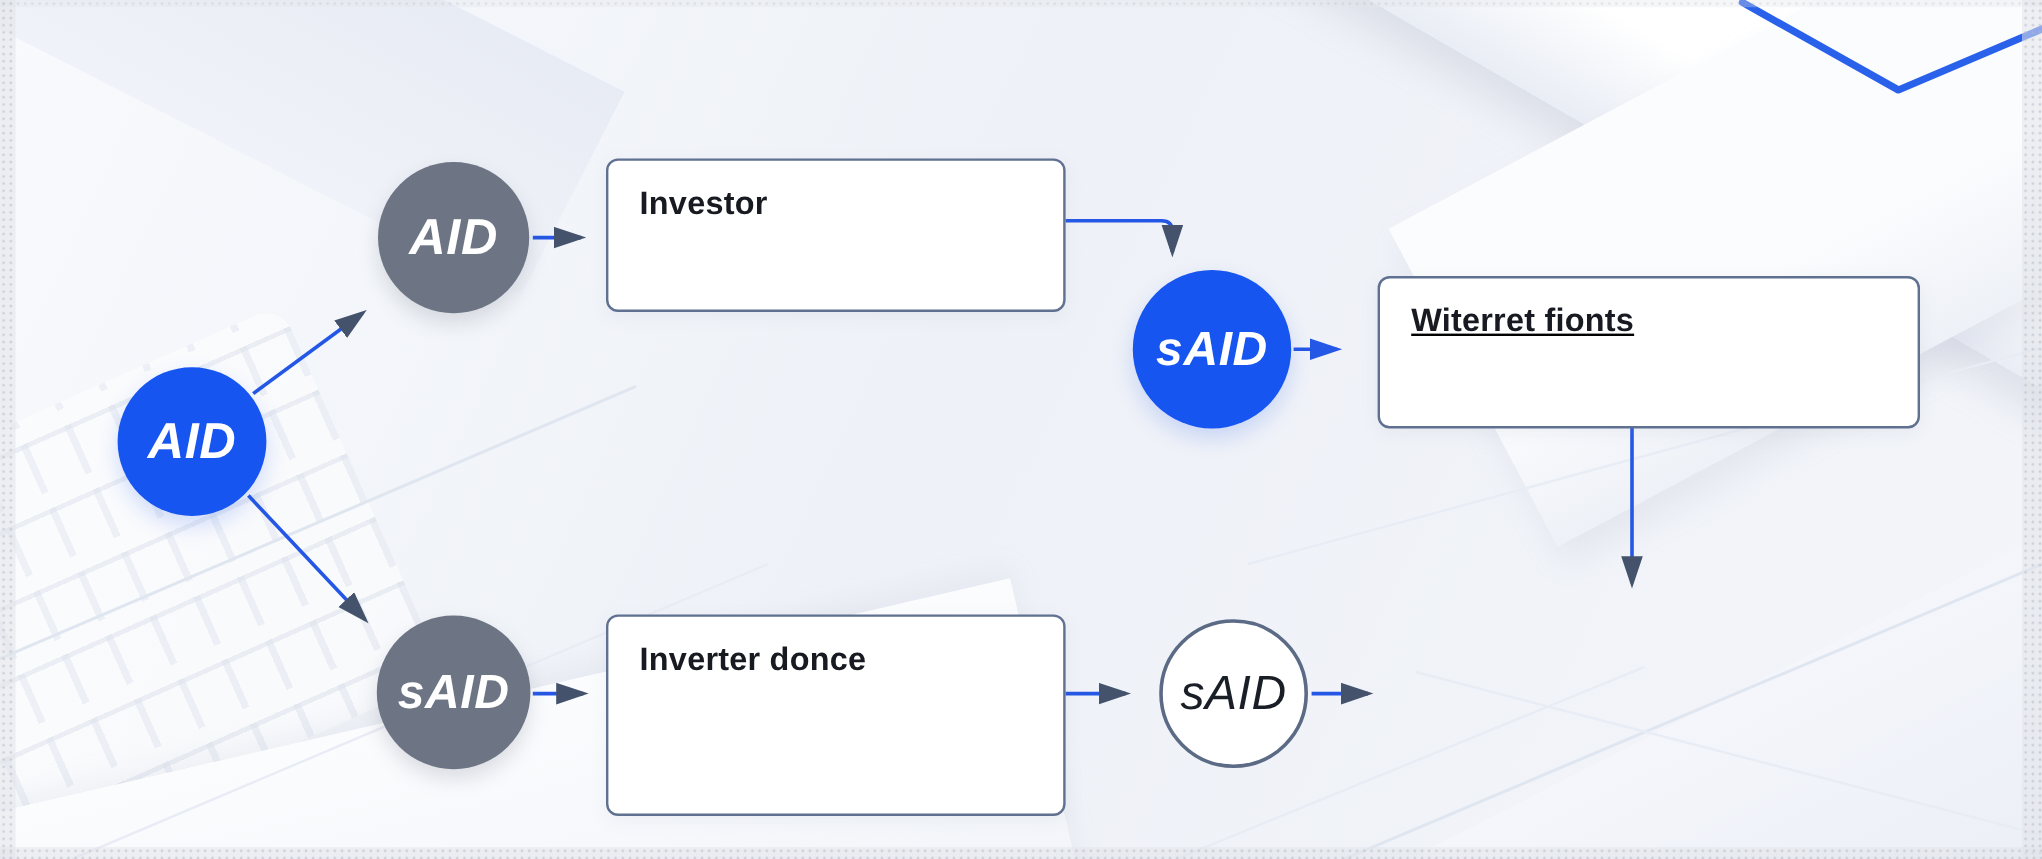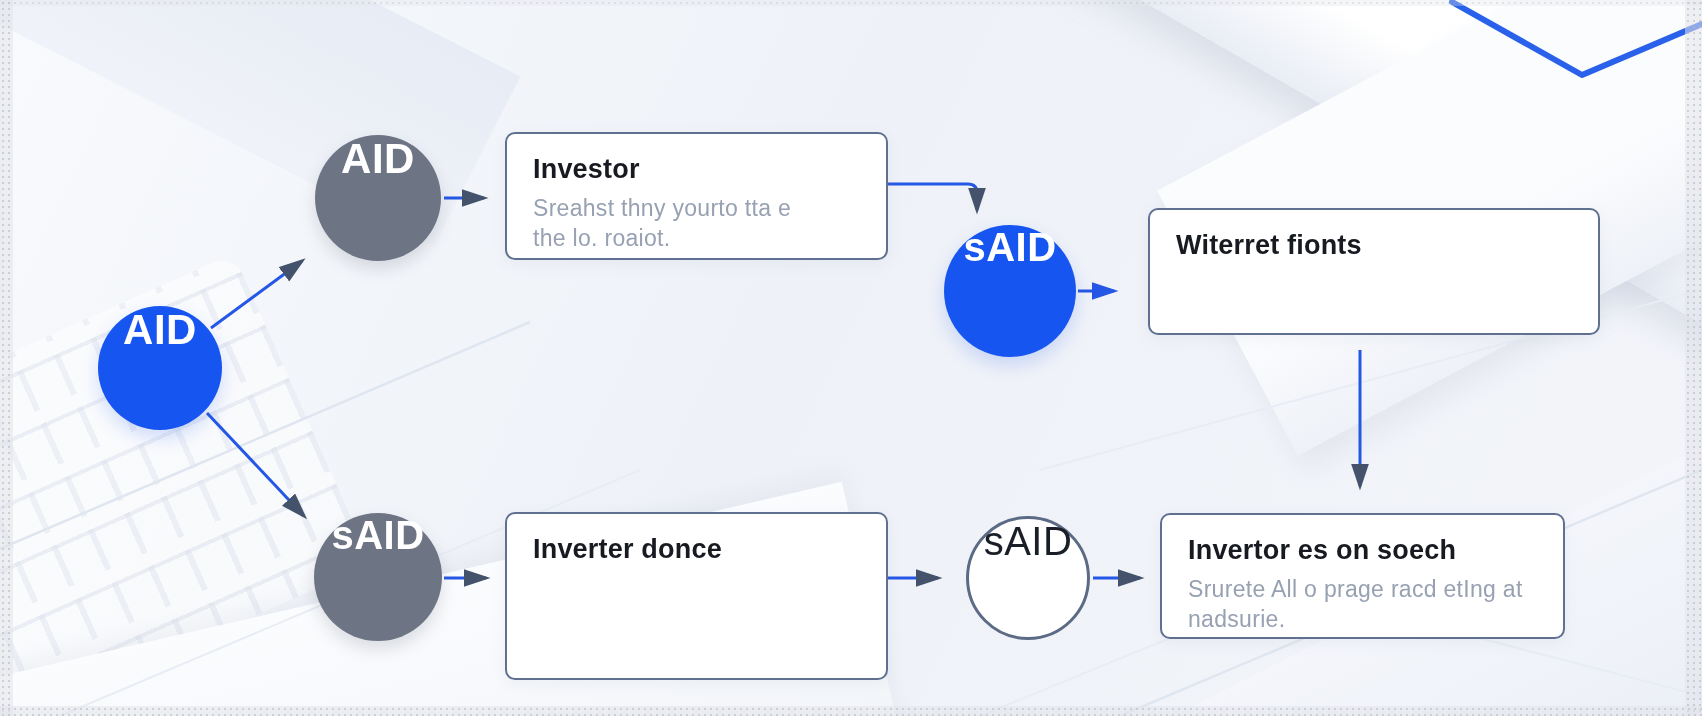--- a/index.html
+++ b/index.html
@@ -81,22 +81,22 @@
   .edge-t { left:0; top:0; width:1702px; height:6px; opacity:.6; }
 
   
   .arrows { position:absolute; inset:0; width:1702px; height:716px; z-index:4; }
   .arrows path.ln { stroke:var(--line-blue); stroke-width:3; fill:none; }
   .mk-dark-path { fill:var(--arrow-dark); }
   .mk-blue-path { fill:var(--line-blue); }
 
   
   .node { position:absolute; z-index:5; border-radius:50%;
-          display:flex; justify-content:center;
-          letter-spacing:.5px; }
+          display:flex; align-items:center; justify-content:center;
+          letter-spacing:.5px;font-style:italic; }
   .node.blue { background:var(--node-blue); color:#ffffff; font-weight:bold;
                box-shadow:0 8px 18px rgba(22,85,240,.18); }
   .node.gray { background:var(--node-gray); color:#ffffff; font-weight:bold;
                box-shadow:0 8px 16px rgba(109,117,133,.22); }
   .node.outline { background:#ffffff; border:3px solid var(--node-outline-border);
                color:#1a1e26; font-weight:normal; }
   .n-aid-main  { left:98px;  top:306px; width:124px; height:124px; font-size:42px; }
   .n-aid-top   { left:315px; top:135px; width:126px; height:126px; font-size:42px; }
   .n-said-bottom{ left:314px; top:513px; width:128px; height:128px; font-size:40px; }
   .n-said-right{ left:944px; top:225px; width:132px; height:132px; font-size:40px; }
@@ -104,21 +104,21 @@
 
   
   .box { position:absolute; z-index:5; background:var(--box-bg);
          border:2px solid var(--box-border); border-radius:10px;
          padding:20px 26px; box-shadow:0 4px 14px rgba(150,160,180,.10); }
   .box-title { font-size:27px; font-weight:bold; color:var(--title-text);
                margin-bottom:9px; letter-spacing:.2px; }
   .box-body  { font-size:23px; color:var(--body-text); line-height:1.3;
                white-space:pre-line; letter-spacing:.3px; }
   .b-investor { left:505px;  top:132px; width:383px; height:128px; }
-  .b-witerret { left:1148px; top:208px; width:452px; height:127px; }
+  .b-witerret { left:1148px; top:230px; width:452px; height:127px;text-decoration:underline; }
   .b-inverter { left:505px;  top:512px; width:383px; height:168px; }
   .b-invertor { left:1160px; top:513px; width:405px; height:126px; }
 </style>
 </head>
 <body>
 
 <div class="canvas">
 
   <div class="bg">
     <div class="band-tl"></div>
@@ -169,33 +169,26 @@
   </div>
   <div class="node blue n-said-right">
     <span>sAID</span>
   </div>
   <div class="node outline n-said-outline">
     <span>sAID</span>
   </div>
 
   <div class="box b-investor">
     <div class="box-title">Investor</div>
-    <div class="box-body">Sreahst thny yourto tta e
-the lo. roaiot.</div>
   </div>
   <div class="box b-witerret">
     <div class="box-title">Witerret fionts</div>
   </div>
   <div class="box b-inverter">
     <div class="box-title">Inverter donce</div>
-  </div>
-  <div class="box b-invertor">
-    <div class="box-title">Invertor es on soech</div>
-    <div class="box-body">Srurete All o prage racd etIng at
-nadsurie.</div>
   </div>
 
   <div class="edge edge-l"></div>
   <div class="edge edge-r"></div>
   <div class="edge edge-b"></div>
   <div class="edge edge-t"></div>
 
 </div>
 
 </body></html>

